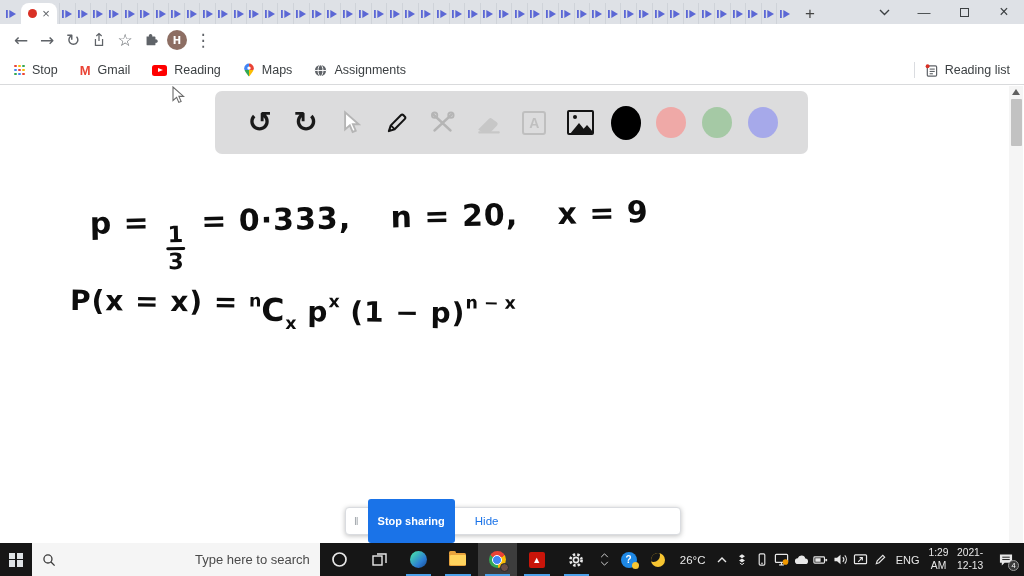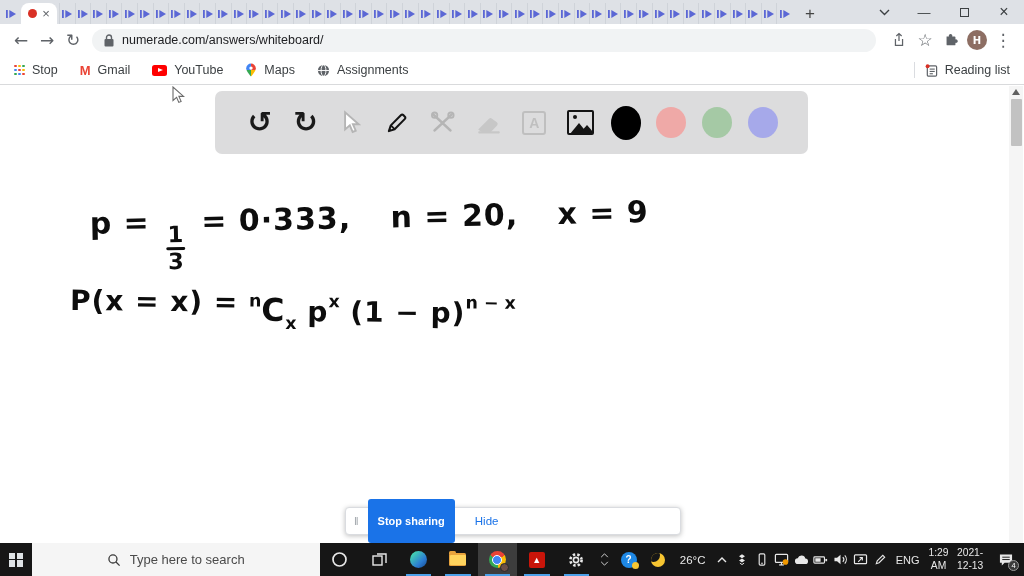--- a/index.html
+++ b/index.html
@@ -81,21 +81,21 @@
   .share-msg { font-size:11.3px; color:#3c4043; white-space:nowrap; }
   .stop-btn { background:#1a73e8; color:#fff; border:none; border-radius:3px; font-size:11px; font-weight:bold; padding:16px 10px; font-family:inherit; }
   .hide-link { color:#1a73e8; font-size:11.5px; margin-left:12px; }
 
   
   .taskbar { position:absolute; bottom:0; left:0; right:0; height:33px; background:#161616; display:flex; align-items:stretch; color:#e8e8e8; }
   .tb-cell { display:flex; align-items:center; justify-content:center; position:relative; }
   .start { width:32px; }
   .winlogo { width:14px; height:14px; display:grid; grid-template-columns:1fr 1fr; gap:1.6px; }
   .winlogo i { background:#dfe3e6; }
-  .tb-search { width:292px; background:#f5f5f5; display:flex; align-items:center; gap:9px; padding:0 10px; }
+  .tb-search { width:292px; background:#f5f5f5; display:flex; align-items:center; gap:9px; padding:0 10px;justify-content:space-between; }
   .tb-search span { font-size:13px; color:#4a4a4a; }
   .appcell { width:40px; }
   .appcell.open::after { content:""; position:absolute; bottom:0; left:7px; right:7px; height:2px; background:#4ba0e8; }
   .appcell.active { background:#3d3d3d; }
   .edge-ico { width:17px; height:17px; border-radius:50%; background:linear-gradient(135deg,#45d3b0 15%,#2b7cd3 65%,#174a8c); }
   .folder { width:17px; height:13px; position:relative; background:#e8a33d; border-radius:1.5px; }
   .folder::before { content:""; position:absolute; top:-2.5px; left:0; width:7px; height:3px; background:#e8a33d; border-radius:1.5px 1.5px 0 0; }
   .folder::after { content:""; position:absolute; left:0.8px; top:2.2px; width:15.4px; height:10px; background:#ffd45e; border-radius:1px; }
   .chrome-ico { width:17px; height:17px; border-radius:50%; background:conic-gradient(from -60deg,#ea4335 0 120deg,#fbbc05 120deg 240deg,#34a853 240deg 360deg); position:relative; }
   .chrome-ico::before { content:""; position:absolute; inset:3.5px; background:#4285f4; border:1.8px solid #fff; border-radius:50%; }
@@ -423,27 +423,20 @@
         <span class="max-box"></span>
       </div>
     <div class="win-btn" style="font-size:16px;">×</div>
   </div>
 </div>
 
 <div class="navbar">
   <div class="nav-ico">←</div>
   <div class="nav-ico">→</div>
   <div class="nav-ico">↻</div>
-  <div class="url-pill">
-    <svg width="10" height="13" viewBox="0 0 10 13">
-        <rect x="0.5" y="5" width="9" height="7.5" rx="1" fill="#5f6368"></rect>
-        <path d="M2.5 5V3.5a2.5 2.5 0 0 1 5 0V5" fill="none" stroke="#5f6368" stroke-width="1.4"></path>
-      </svg>
-    <span class="url-text">numerade.com/answers/whiteboard/</span>
-  </div>
   <div class="nav-ico">
       <svg width="16" height="16" viewBox="0 0 18 18">
         <path d="M5 8v7h8V8" fill="none" stroke="#5f6368" stroke-width="1.4"></path>
         <path d="M9 10V2M6 4.5L9 1.7l3 2.8" fill="none" stroke="#5f6368" stroke-width="1.4"></path>
       </svg>
     </div>
   <div class="nav-ico" style="font-family:'DejaVu Sans',sans-serif">☆</div>
   <div class="nav-ico">
       <svg width="16" height="16" viewBox="0 0 18 18">
         <path d="M4 7h2.6a2 2 0 1 1 3.8 0H13a1 1 0 0 1 1 1v2.4a2 2 0 1 1 0 3.8V16a1 1 0 0 1-1 1H5a1 1 0 0 1-1-1V7z" fill="#5f6368" transform="translate(0,-2)"></path>
@@ -469,21 +462,21 @@
         <i></i>
       </span>
     <span>Stop</span>
   </div>
   <div class="bm-item">
     <span class="gmail-m">M</span>
     <span>Gmail</span>
   </div>
   <div class="bm-item">
     <span class="yt-badge"></span>
-    <span>YouTube</span>
+    <span>Reading</span>
   </div>
   <div class="bm-item">
     <svg width="12" height="14" viewBox="0 0 12 14">
       <defs>
           <clipPath id="pinclip">
             <path d="M6 0.5a4.8 4.8 0 0 1 4.8 4.8C10.8 8.6 6 13.5 6 13.5S1.2 8.6 1.2 5.3A4.8 4.8 0 0 1 6 0.5z"></path>
           </clipPath>
         </defs>
       <g clip-path="url(#pinclip)">
           <rect x="0" y="0" width="6" height="7" fill="#4285f4"></rect>

